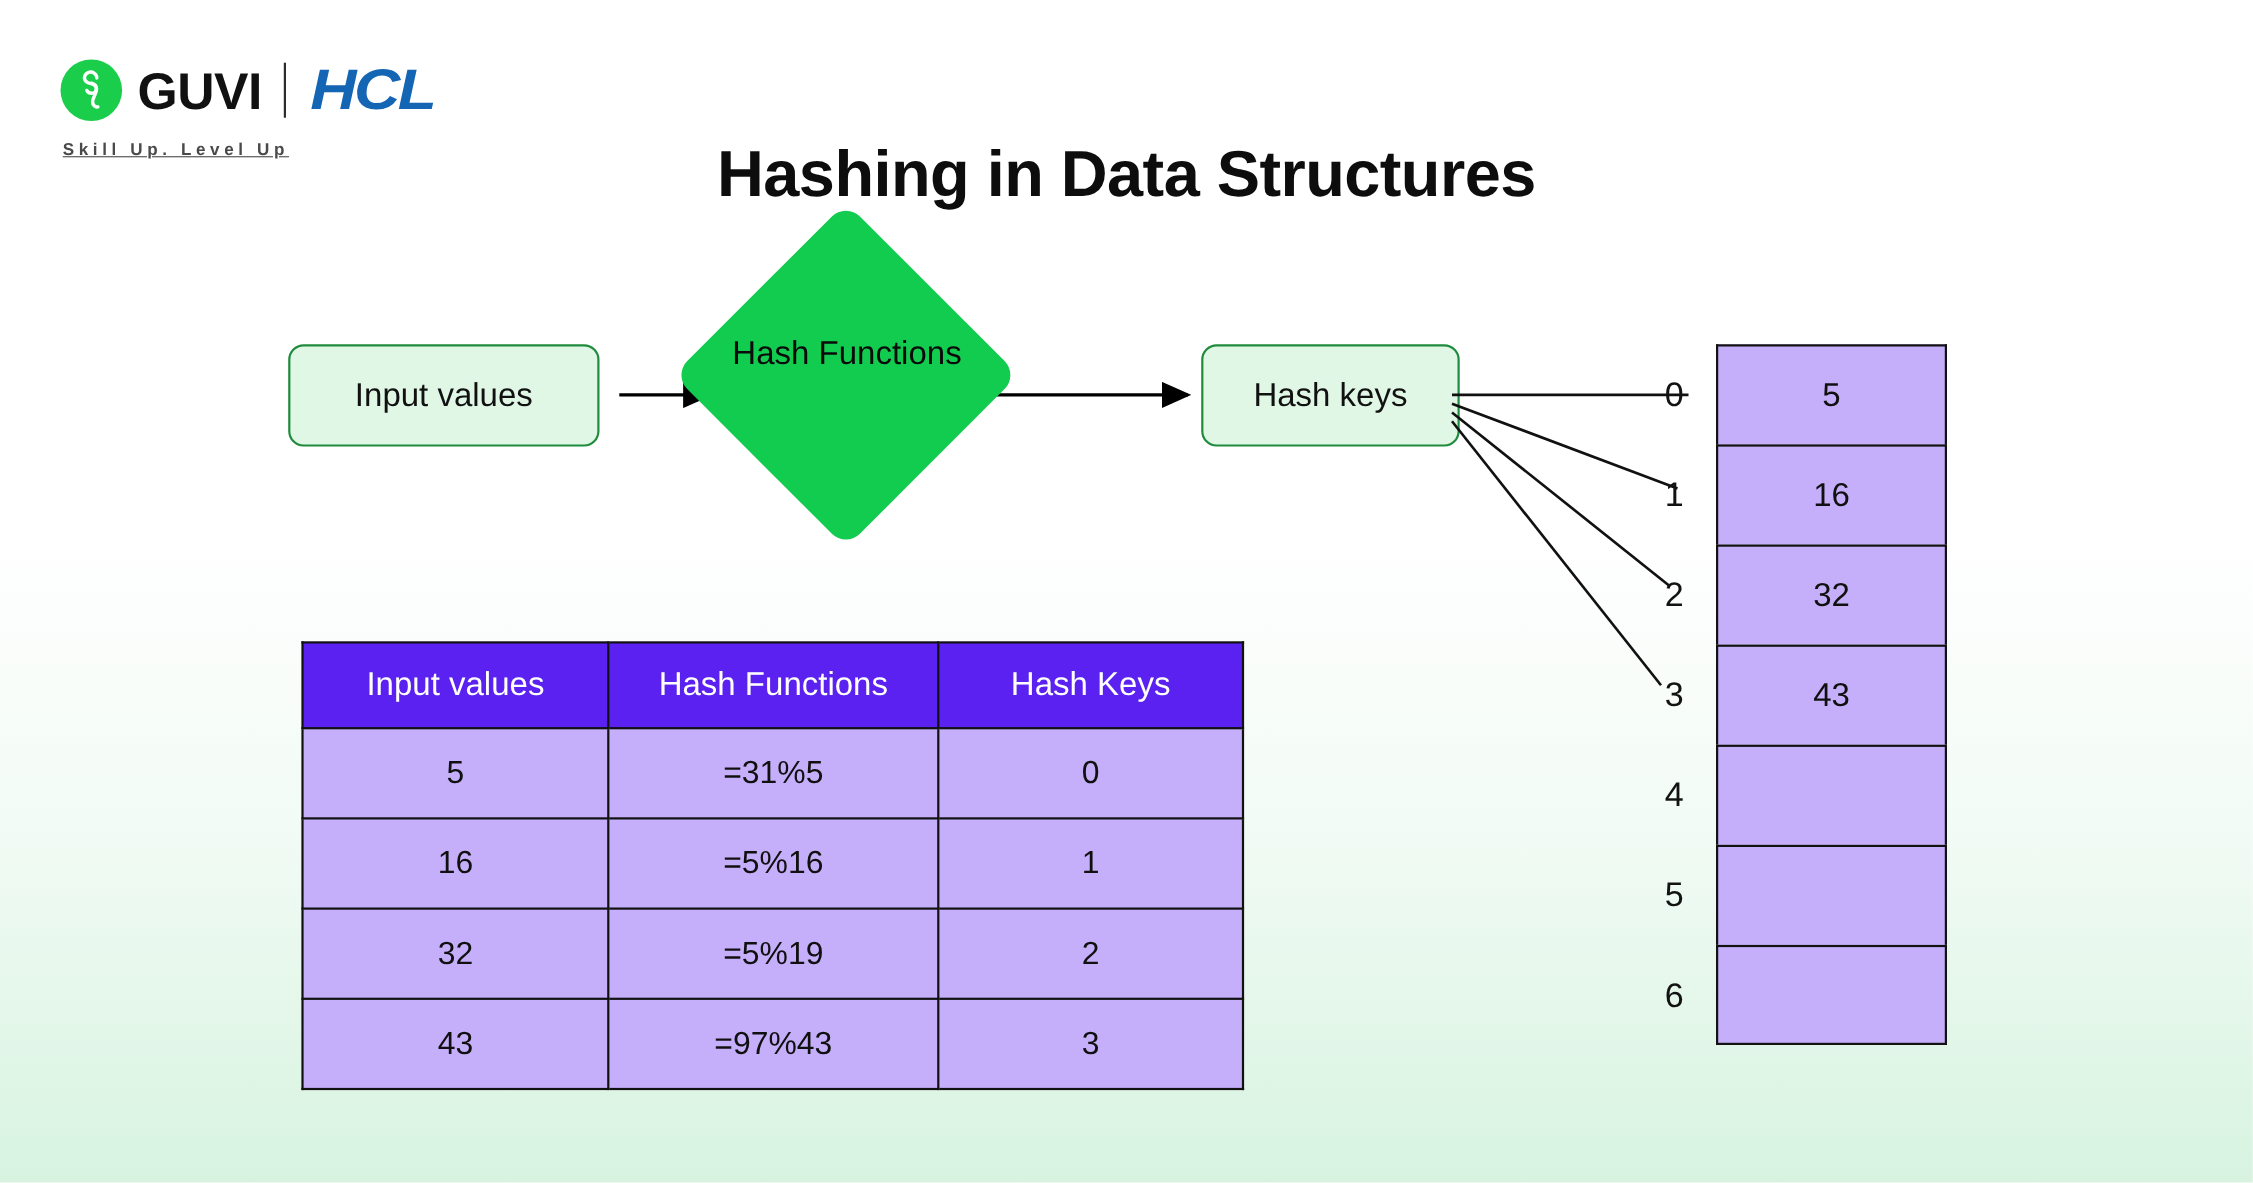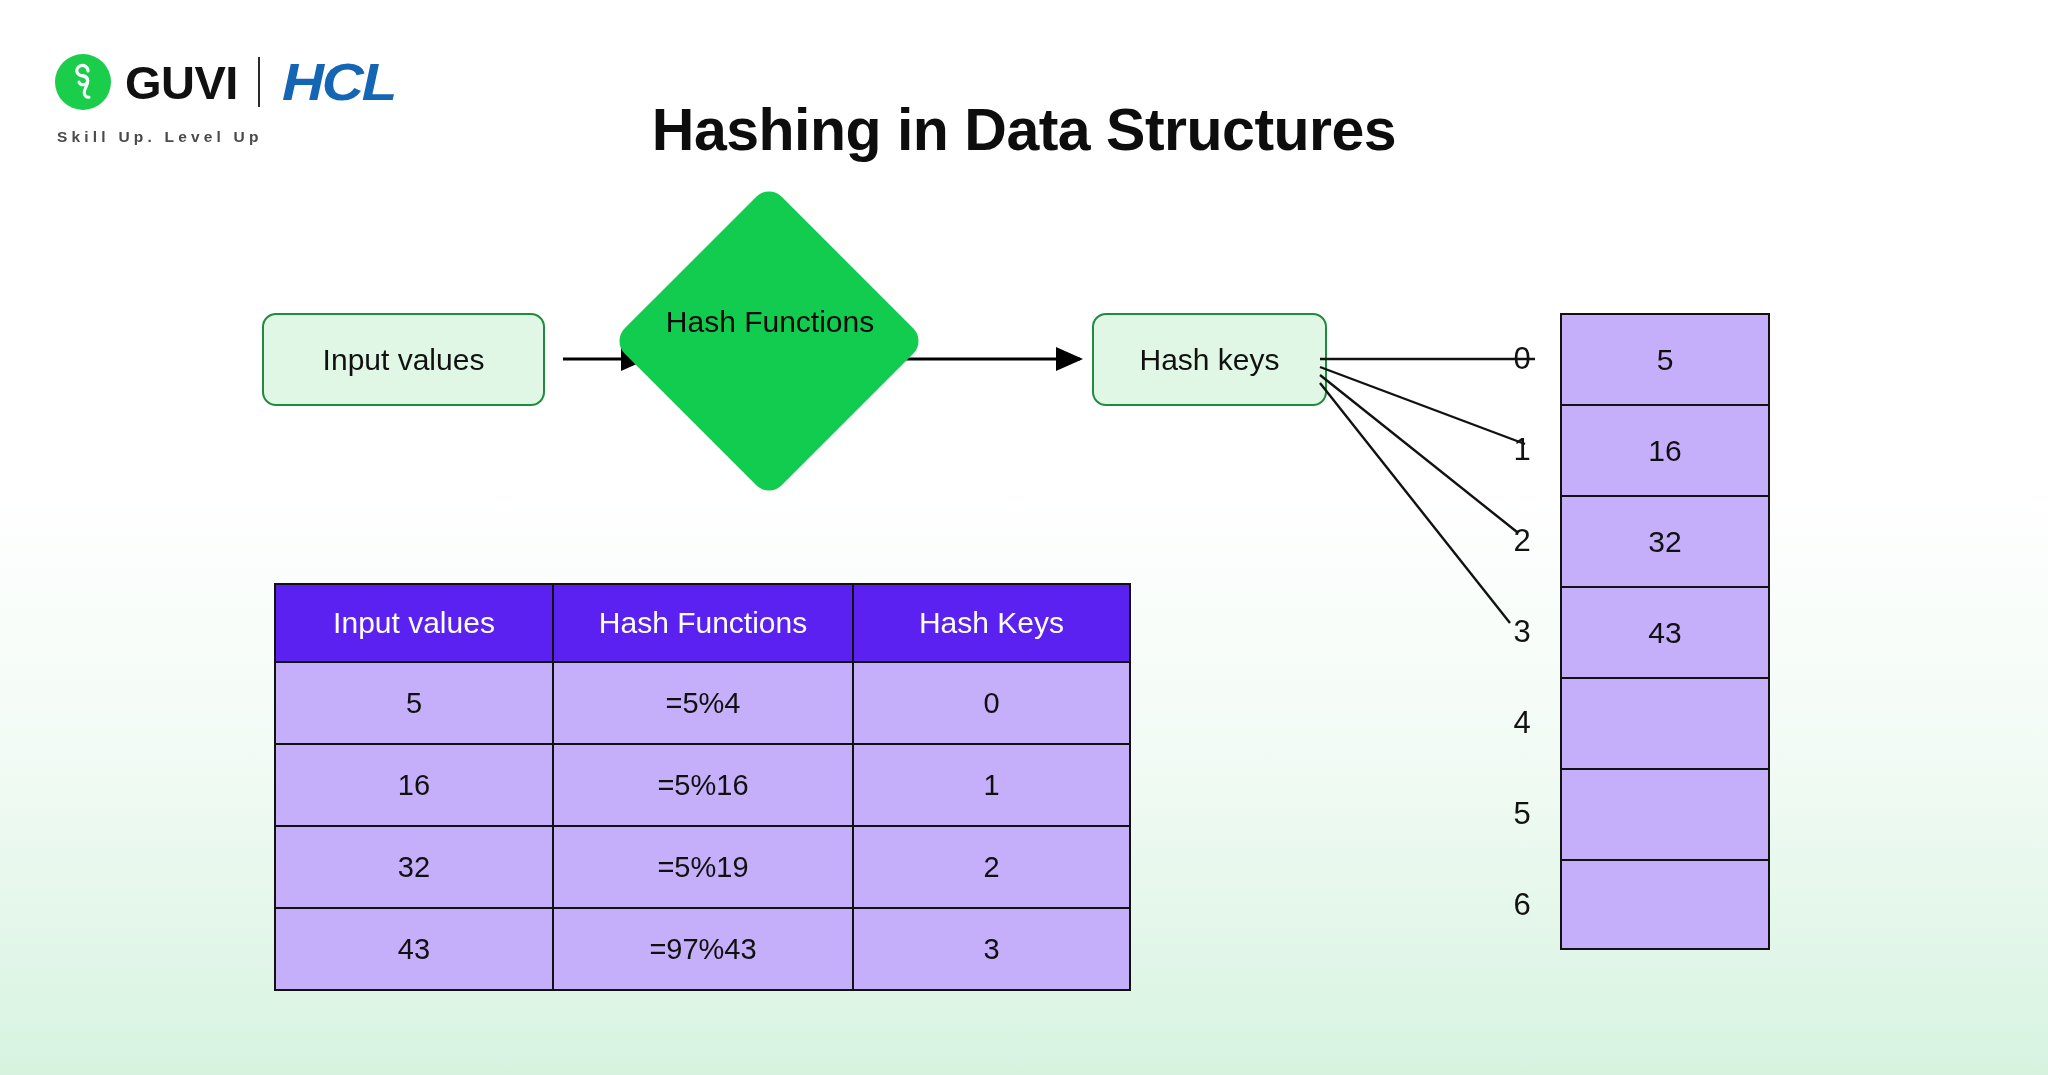--- a/index.html
+++ b/index.html
@@ -69,28 +69,29 @@
     transform: scaleX(1.12);
     transform-origin: left center;
   }
   .tagline {
     margin-top: 12px;
     margin-left: 2px;
     font-size: 15.5px;
     font-weight: 600;
     letter-spacing: 4.2px;
     color: #4a4a4a;
+    text-decoration: underline;
   }
 
   
   .page-title {
     position: absolute;
     left: 0;
     right: 0;
-    top: 96px;
+    top: 124px;
     text-align: center;
     font-size: 59px;
     font-weight: 700;
     color: #0d0d0d;
     letter-spacing: -0.5px;
   }
 
   
   .flow {
     position: absolute;
@@ -296,21 +297,21 @@
     <thead>
       <tr>
         <th>Input values</th>
         <th>Hash Functions</th>
         <th>Hash Keys</th>
       </tr>
     </thead>
     <tbody>
       <tr>
         <td>5</td>
-        <td>=5%4</td>
+        <td>=31%5</td>
         <td>0</td>
       </tr>
       <tr>
         <td>16</td>
         <td>=5%16</td>
         <td>1</td>
       </tr>
       <tr>
         <td>32</td>
         <td>=5%19</td>

